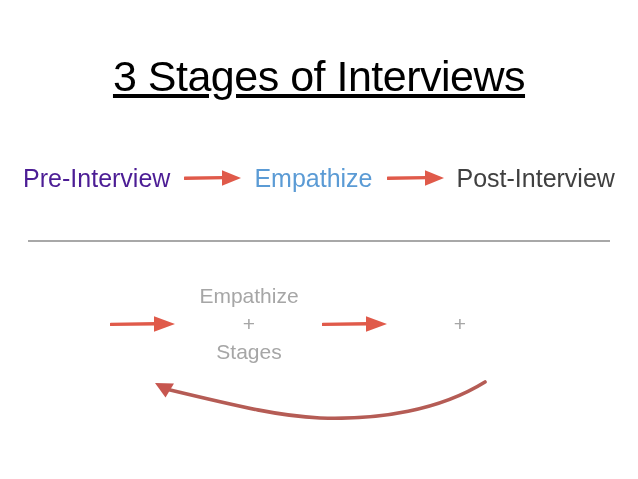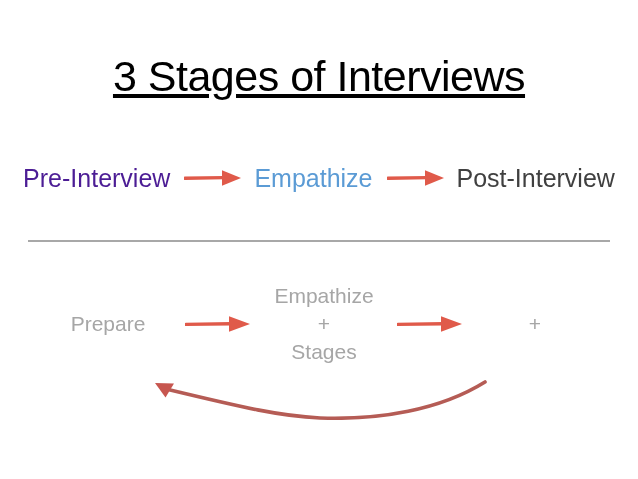--- a/index.html
+++ b/index.html
@@ -138,23 +138,20 @@
       </svg>
     </span>
 
     <span class="stage-label stage-post">Post-Interview</span>
   </div>
 
   <div id="divider"></div>
 
   <div id="activity-row">
 
-    <div class="activity" id="activity-prepare">
-      <span class="line">Prepare</span>
-    </div>
 
     <span class="arrow-h" id="arrow-activity-1">
       <svg width="66" height="22" viewBox="0 0 66 22" aria-hidden="true">
         <path d="M1 11.4 L46 10.8" stroke="#e05a4a" stroke-width="3.4" stroke-linecap="round" fill="none"></path>
         <path d="M44 3.2 L65 11 L44 18.8 Z" fill="#e05a4a"></path>
       </svg>
     </span>
 
     <div class="activity" id="activity-empathize">
       <span class="line">Empathize</span>

